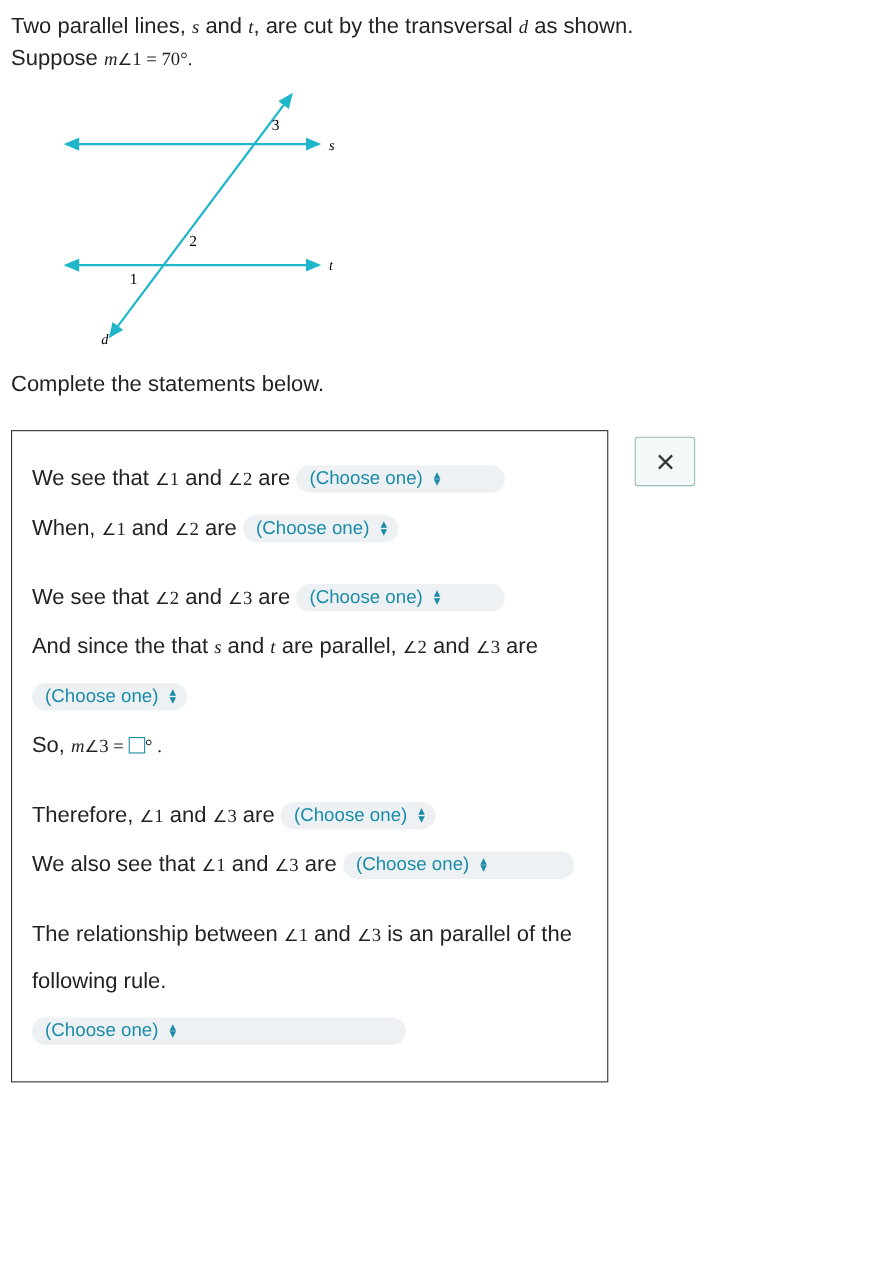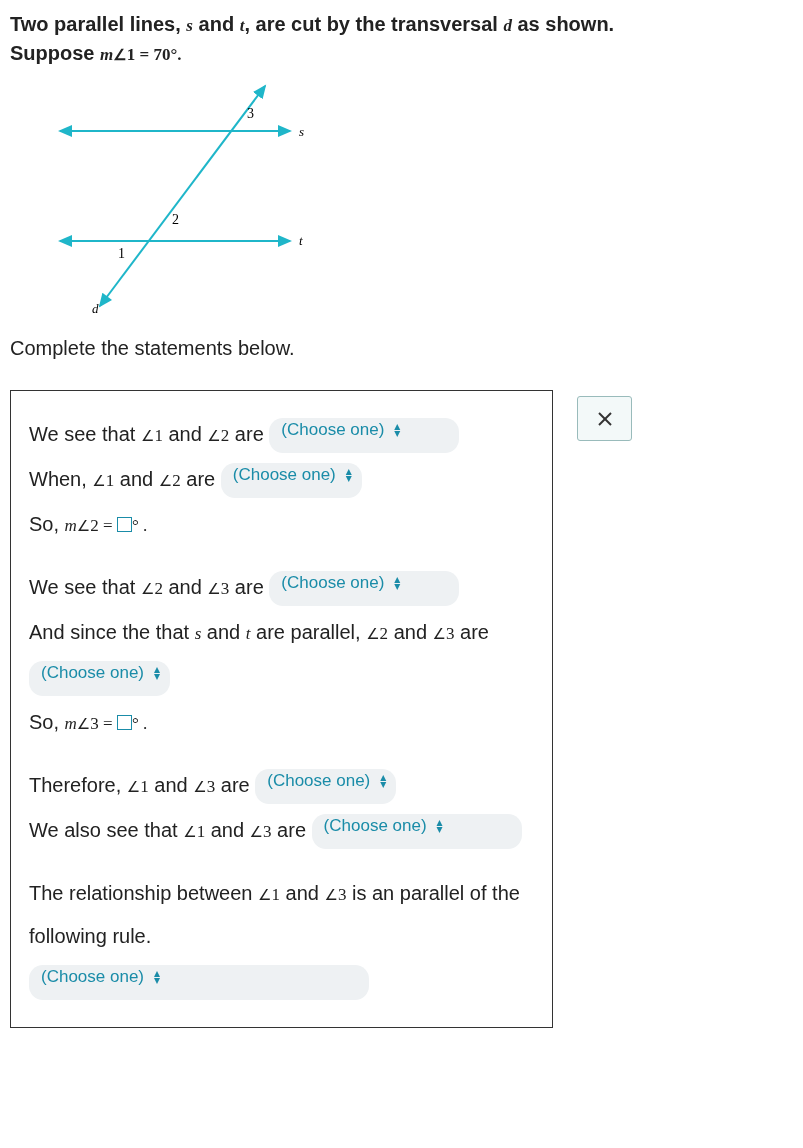--- a/index.html
+++ b/index.html
@@ -5,39 +5,39 @@
   * { box-sizing: border-box; }
   body {
     margin: 0;
     padding: 10px;
     font-family: Arial, Helvetica, sans-serif;
     font-size: 20px;
     color: #222;
     width: 803px;
     background: #fff;
   }
-  .intro { line-height: 1.45; margin-bottom: 8px; font-weight: bold; }
+  .intro { line-height: 1.45; margin-bottom: 8px; }
   .math-i { font-style: italic; font-family: 'Times New Roman', serif; font-size: 0.85em;}
   .math { font-family: 'Times New Roman', serif; font-size: 0.85em;}
   .angle { font-family: 'Times New Roman', serif; font-size: 0.75em; }
   .diagram { margin: 4px 0 6px 30px; }
   .subhead { margin: 6px 0 30px 0; }
   .answer-wrap { display:flex; align-items:flex-start; gap:24px;}
   .answer-box {
     border: 1px solid #333;
     padding: 22px 18px 22px 18px;
     width: 543px;
     line-height: 2.15;
   }
   .chooser {
     display: inline-flex;
     align-items: center;
     background: #eef1f3;
     border-radius: 14px;
-    padding: 2px 10px 13px 12px;
+    padding: 2px 10px 3px 12px;
     font-size: 17px;
     vertical-align: middle;
     gap: 10px;
     line-height: 1.2;
   }
   .chooser .label { color: #1a8ca8; }
   .stepper { color: #1a8ca8; font-size: 12px; display:inline-flex; flex-direction:column; line-height:7px;}
   .input-box {
     display: inline-block;
     width: 15px; height: 15px;
@@ -113,23 +113,20 @@
     <span>When, </span><span class="angle">∠</span><span class="math">1</span><span> and </span><span class="angle">∠</span><span class="math">2</span><span> are </span>
     <span class="chooser">
       <span class="label">(Choose one)</span>
       <span class="stepper">
             <span>▴</span>
             <span>▾</span>
           </span>
     </span>
   </div>
 
-  <div class="para">
-    <span>So, </span><span class="math-i">m</span><span class="angle">∠</span><span class="math">2</span><span class="math"> = </span><span class="input-box"></span><span class="math">° .</span>
-  </div>
 
   <div class="para block-gap">
     <span>We see that </span><span class="angle">∠</span><span class="math">2</span><span> and </span><span class="angle">∠</span><span class="math">3</span><span> are </span>
     <span class="chooser" style="min-width:190px;">
       <span class="label">(Choose one)</span>
       <span class="stepper">
             <span>▴</span>
             <span>▾</span>
           </span>
     </span>

